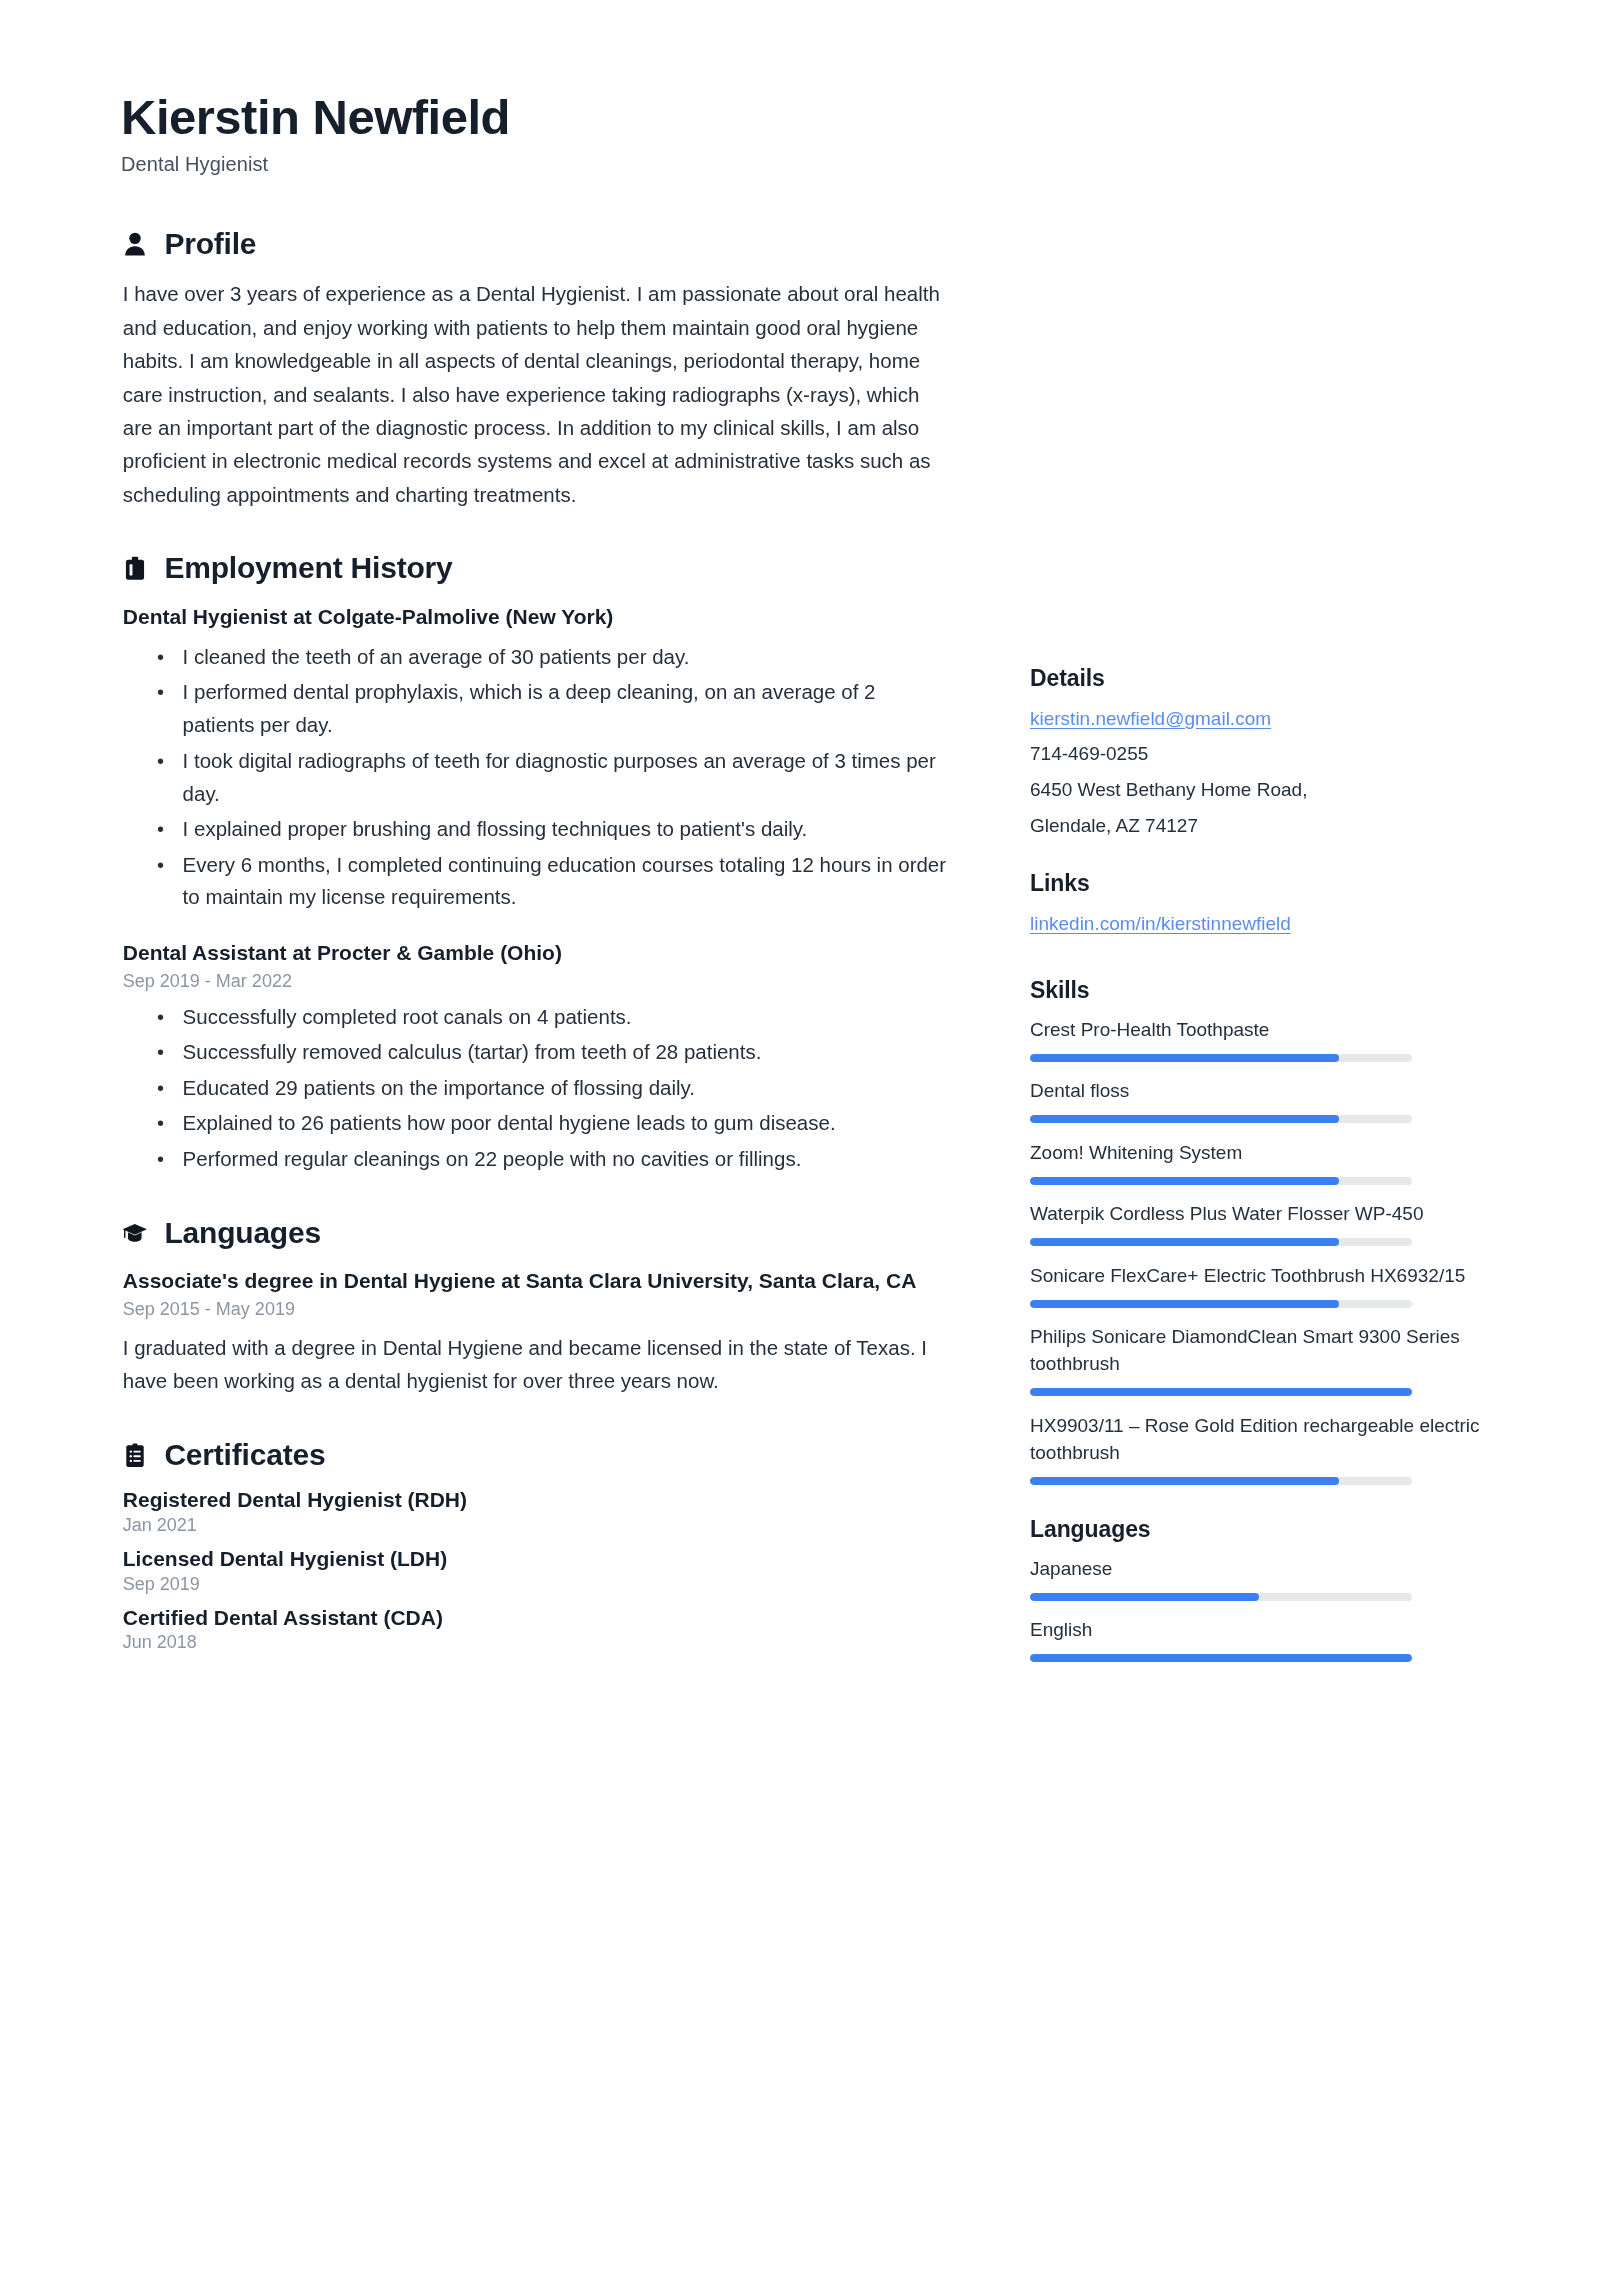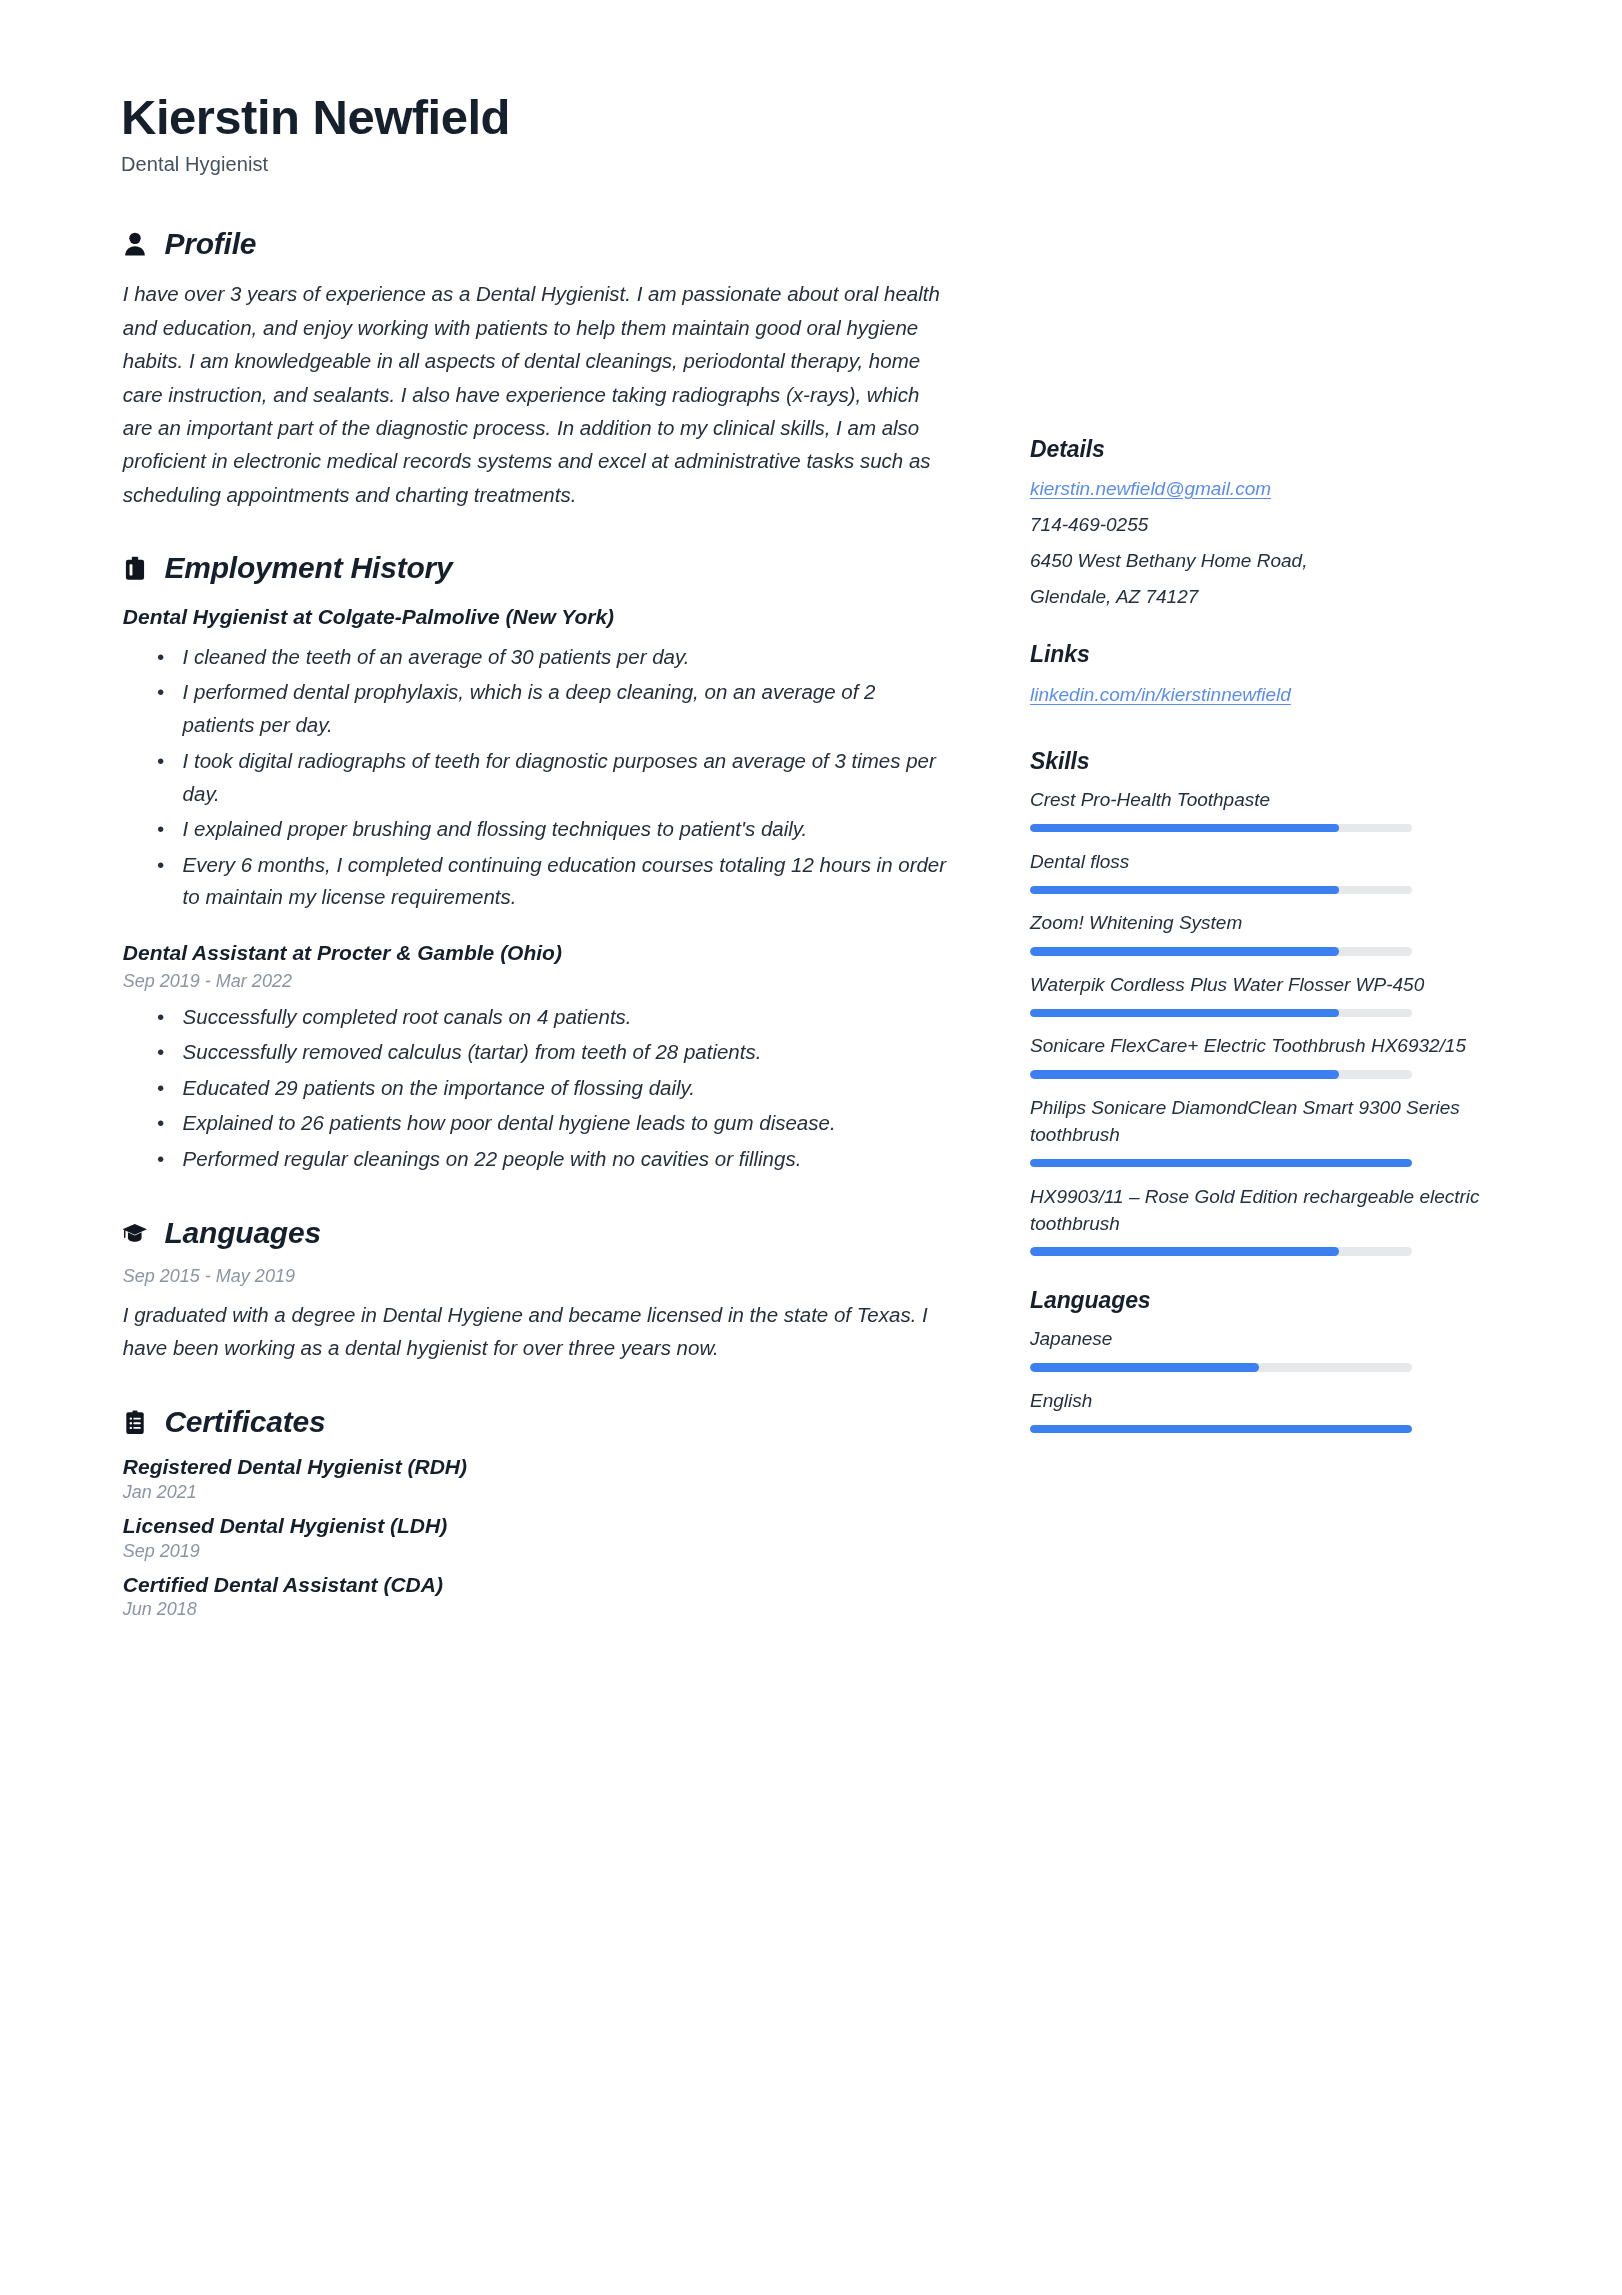--- a/index.html
+++ b/index.html
@@ -38,24 +38,23 @@
     margin-top: 9px;
     font-size: 20px;
     font-weight: 400;
     color: #44505e;
     letter-spacing: 0.1px;
   }
 
   
   .columns {
     display: flex;
-    align-items: center;
+    align-items: flex-end;
     padding: 0 0 0 121px;
     margin-top: 51px;
-    font-style: italic;
   }
 
   .main-col {
     width: 909px;
     flex: 0 0 909px;
     padding-right: 82px;
   }
 
   .side-col {
     width: 455px;
@@ -281,20 +280,21 @@
           <span class="section-icon">
             <svg width="25.5" height="20" viewBox="0 0 28 22">
               <path d="M14 1 L27.4 7 L14 13 L0.6 7 Z" fill="currentColor"></path>
               <path d="M6.5 10.2 L6.5 16.5 C6.5 18.9 10 20.6 14 20.6 C18 20.6 21.5 18.9 21.5 16.5 L21.5 10.2 L14 13.8 Z" fill="currentColor"></path>
               <rect x="2.2" y="7.4" width="1.6" height="9.2" rx="0.8" fill="currentColor"></rect>
             </svg>
           </span>
           <span class="section-title">Languages</span>
         </div>
         <div class="entry">
+          <div class="entry-title">Associate's degree in Dental Hygiene at Santa Clara University, Santa Clara, CA</div>
           <div class="entry-date">Sep 2015 - May 2019</div>
           <div class="entry-desc">I graduated with a degree in Dental Hygiene and became licensed in the state of Texas. I have been working as a dental hygienist for over three years now.</div>
         </div>
       </div>
 
       <div class="section">
         <div class="section-head">
           <span class="section-icon">
             <svg width="20" height="24.5" viewBox="0 0 22 27">
               <rect x="8.2" y="0.6" width="5.6" height="3.6" rx="1.2" fill="currentColor"></rect>

